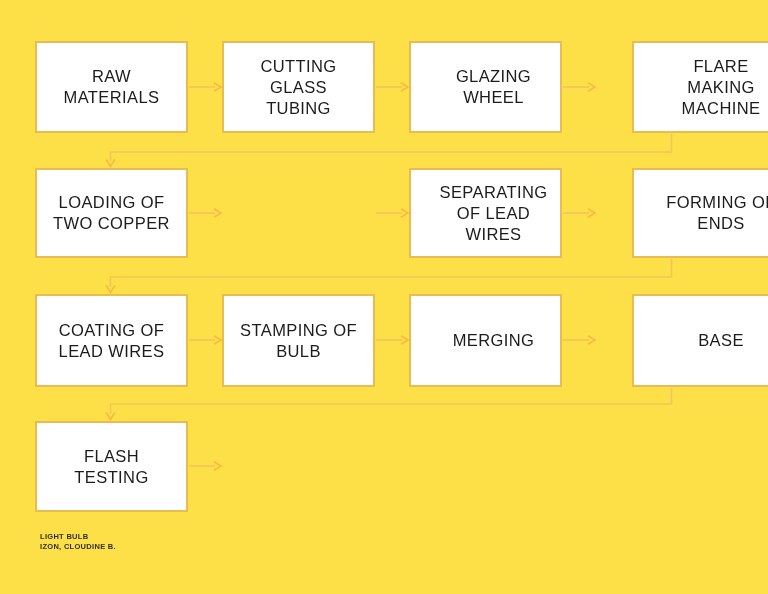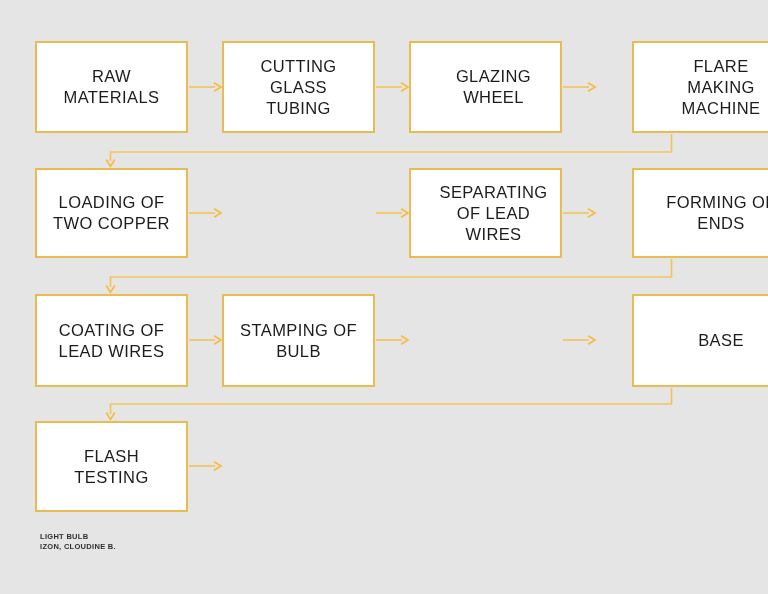--- a/index.html
+++ b/index.html
@@ -4,21 +4,21 @@
 <style>
   html, body {
     margin: 0;
     padding: 0;
     background: #ffffff;
   }
   #canvas {
     position: relative;
     width: 768px;
     height: 594px;
-    background: #e5e5e5;
+    background: #fde047;
     font-family: "Liberation Sans", sans-serif;
     overflow: hidden;
   }
   
   .node {
     position: absolute;
     box-sizing: border-box;
     border: 2px solid #e9bc53;
     background: #ffffff;
     display: flex;
@@ -131,20 +131,21 @@
   <div class="node col3 row2">SEPARATING
 OF LEAD
 WIRES</div>
   <div class="node col4 row2">FORMING OF
 ENDS</div>
 
   <div class="node col1 row3">COATING OF
 LEAD WIRES</div>
   <div class="node col2 row3">STAMPING OF
 BULB</div>
+  <div class="node col3 row3">MERGING</div>
   <div class="node col4 row3">BASE</div>
 
   <div class="node col1 row4">FLASH
 TESTING</div>
 
   <div class="footer">
     <div>LIGHT BULB</div>
     <div>IZON, CLOUDINE B.</div>
   </div>
 

